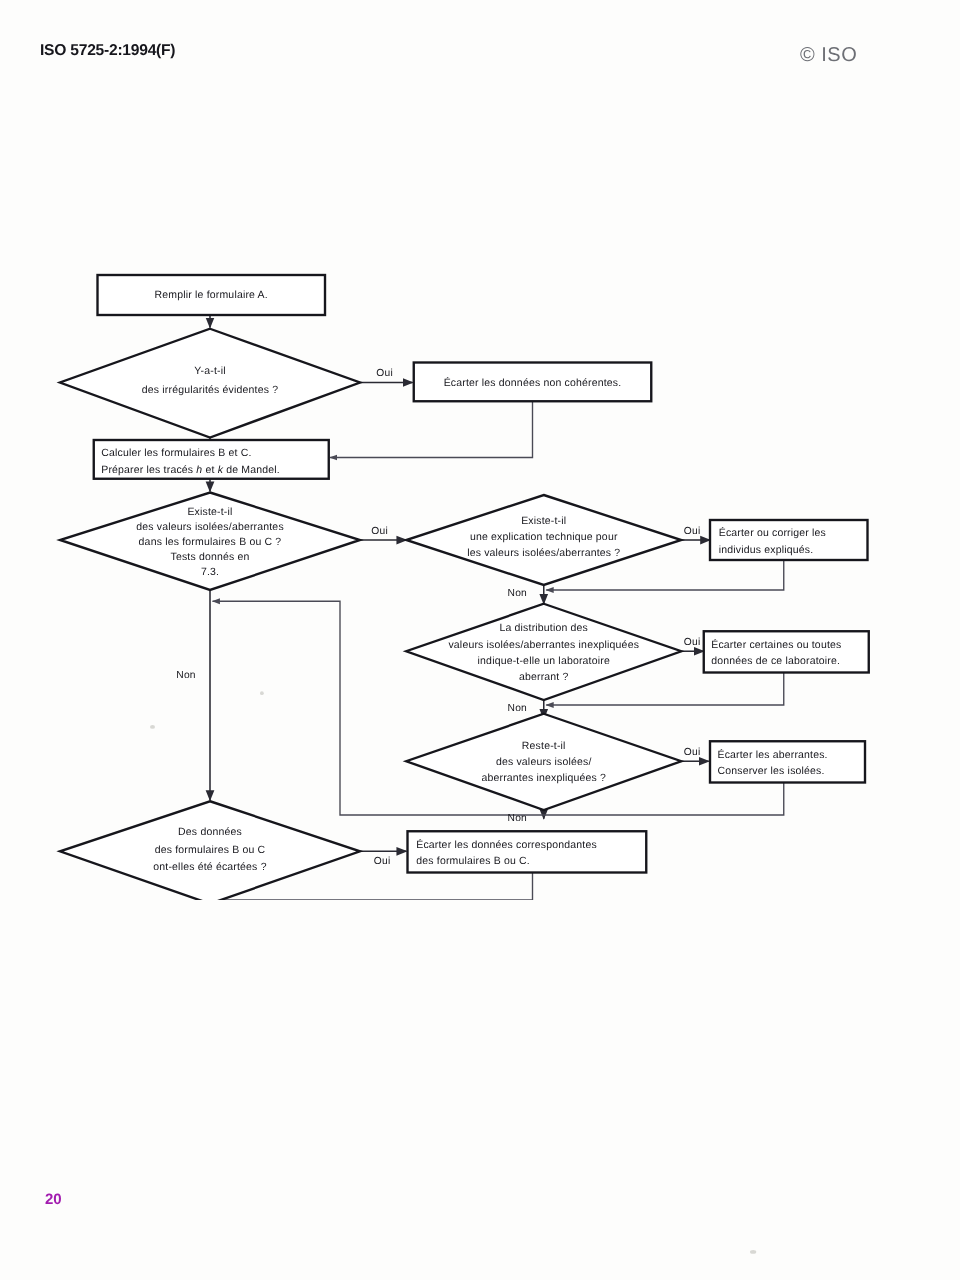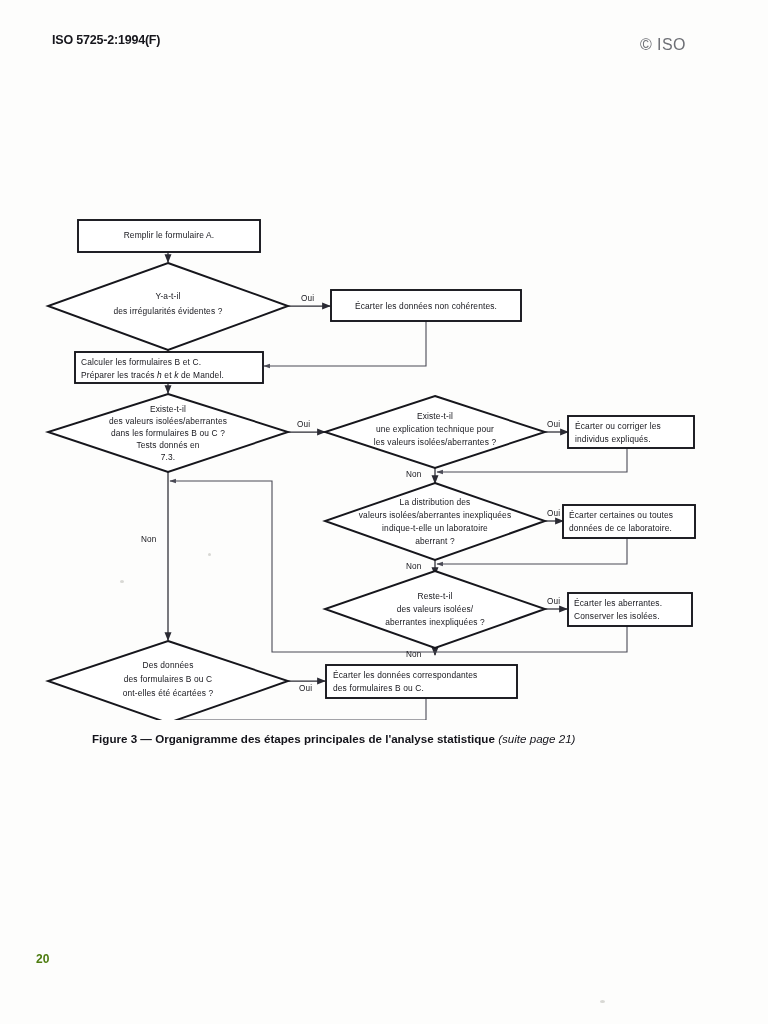--- a/index.html
+++ b/index.html
@@ -22,21 +22,20 @@
   }
   
   .hdr-left {
     position: absolute;
     left: 32px;
     top: 33px;
     font-size: 12.5px;
     font-weight: bold;
     letter-spacing: -0.2px;
     color: #16161c;
-    margin-left: 20px;
   }
   .hdr-right {
     position: absolute;
     left: 640px;
     top: 36px;
     font-size: 16px;
     color: #6d6f75;
     letter-spacing: 0.4px;
   }
   
@@ -71,21 +70,21 @@
   }
   .caption b { font-weight: bold; }
   .caption i { font-style: italic; font-weight: normal; }
   
   .pagenum {
     position: absolute;
     left: 36px;
     top: 952px;
     font-size: 12px;
     font-weight: bold;
-    color: #4d7c0f;
+    color: #a21caf;
   }
   .speck {
     position: absolute;
     background: #d8d8d4;
     border-radius: 50%;
   }
 </style>
 </head>
 <body>
 
@@ -238,19 +237,15 @@
     <text class="edge-label" x="140" y="533">Non</text>
 
     <g>
       <rect class="shape box" x="326" y="465" width="191" height="33"></rect>
       <text class="node-text" x="333" y="478">Écarter les données correspondantes</text>
       <text class="node-text" x="333" y="491">des formulaires B ou C.</text>
     </g>
   </svg>
   </div>
 
-  <div class="caption">
-    <b>Figure 3 — Organigramme des étapes principales de l'analyse statistique</b>
-    <i>(suite page 21)</i>
-  </div>
 
   <div class="pagenum">20</div>
 </div>
 
 </body></html>

